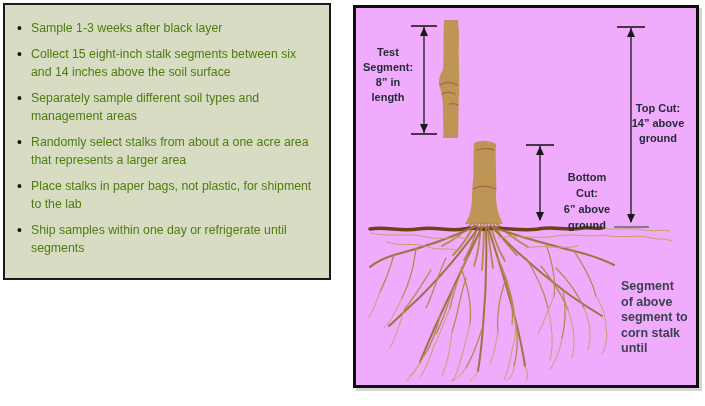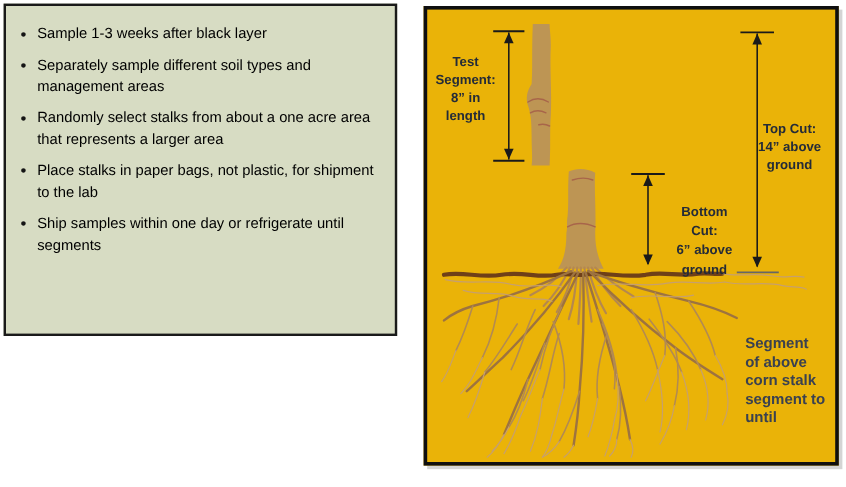--- a/index.html
+++ b/index.html
@@ -13,30 +13,30 @@
     box-sizing:border-box;background:var(--box-bg,#d7dcc3);
     border:2px solid var(--box-border,#1a1a1a);
     padding:7px 8px 6px 9px;
   }
   .info-title{
     font-size:12.5px;font-weight:bold;color:#101010;margin:0 0 5px 0;
   }
   .info-list{list-style:none;margin:0;padding:0;}
   .info-list li{
     position:relative;margin:0 0 0 0;padding:7px 4px 0 17px;
-    font-size:12.3px;line-height:18.5px;color:#000000;max-width:292px;
+    font-size:12.3px;line-height:18.5px;color:#4d7c0f;max-width:292px;
   }
   .info-list li::before{
     content:"\2022";position:absolute;left:3px;top:7px;
     font-size:14px;line-height:18.5px;color:#141414;
   }
   
   .diagram-panel{
     position:absolute;left:353px;top:5px;width:346px;height:383px;
-    box-sizing:border-box;background:#eab308;
+    box-sizing:border-box;background:#f0abfc;
     border:3px solid #0f0f0f;box-shadow:3px 3px 0 #d4d4d4;
   }
   .diagram-panel svg{position:absolute;left:0;top:0;}
   .dlabel{
     position:absolute;text-align:center;color:var(--label-text,#242b38);
     font-size:11px;line-height:15px;font-weight:600;
   }
   .dlabel.loose{line-height:16px;}
   .caption{
     position:absolute;text-align:left;color:var(--caption-text,#3a4150);
@@ -54,20 +54,21 @@
   .dim-cap{stroke:var(--dim,#1a1a1a);stroke-width:1.6;fill:none;}
   .dim-gray{stroke:var(--dim-gray,#666666);stroke-width:1.6;fill:none;}
   .dim-head{fill:var(--dim,#1a1a1a);stroke:none;}
 </style>
 </head>
 <body>
 
 <div class="info-box">
   <ul class="info-list">
     <li>Sample 1-3 weeks after black layer</li>
+    <li>Collect 15 eight-inch stalk segments between six and 14 inches above the soil surface</li>
     <li>Separately sample different soil types and management areas</li>
     <li>Randomly select stalks from about a one acre area that represents a larger area</li>
     <li>Place stalks in paper bags, not plastic, for shipment to the lab</li>
     <li>Ship samples within one day or refrigerate until segments</li>
   </ul>
 </div>
 
 <div class="diagram-panel">
 
   <svg width="340" height="377" viewBox="0 0 340 377">
@@ -199,17 +200,17 @@
   <div class="dlabel loose" style="left:196px;top:161px;width:70px;">
     <div>Bottom</div>
     <div>Cut:</div>
     <div>6” above</div>
     <div>ground</div>
   </div>
 
   <div class="caption" style="left:265px;top:271px;width:78px;">
     <div>Segment</div>
     <div>of above</div>
+    <div>segment to</div>
     <div>corn stalk</div>
-    <div>segment to</div>
     <div>until</div>
   </div>
 </div>
 
 </body></html>

